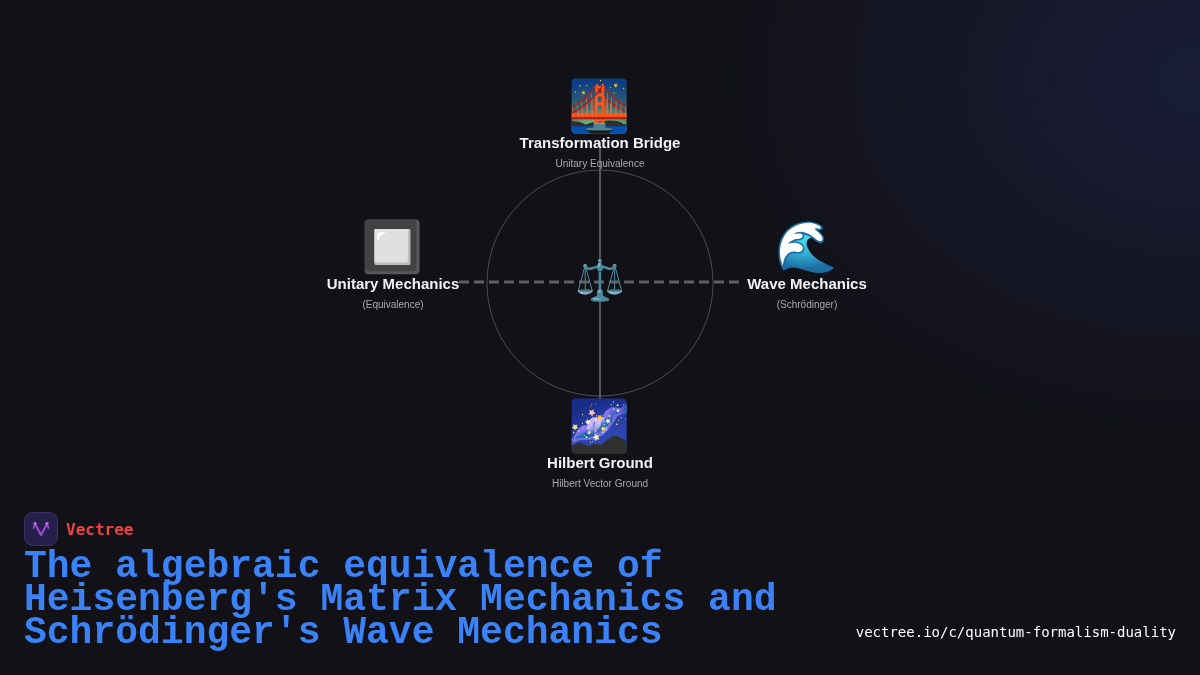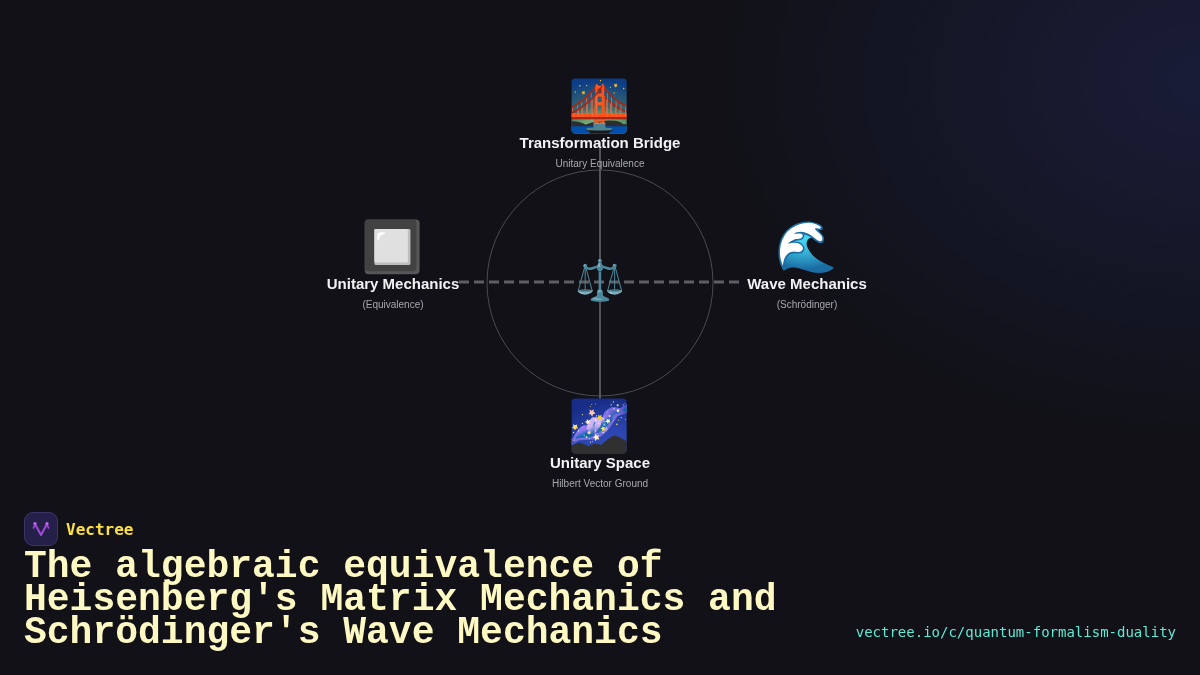--- a/index.html
+++ b/index.html
@@ -20,28 +20,28 @@
   .node .icon { font-size:50px; line-height:56px; height:56px; display:block; }
   .node .title { color:#f2f2f4; font-weight:bold; font-size:15px; }
   .node .sub { color:#a8a8b0; font-size:10px; margin-top:7px; }
   .center-icon { position:absolute; left:600px; top:280px; transform:translate(-50%,-50%); font-size:40px; }
   .brand { position:absolute; left:24px; top:512px; display:flex; align-items:center; gap:8px; }
   .brand-logo {
     width:34px; height:34px; border-radius:9px; background:#25204a;
     border:1px solid #3a3468; box-sizing:border-box;
     display:flex; align-items:center; justify-content:center;
   }
-  .brand-name { color:#fde047; font-family:"DejaVu Sans Mono", monospace; font-weight:bold; font-size:16px; }
+  .brand-name { color:#ef4444; font-family:"DejaVu Sans Mono", monospace; font-weight:bold; font-size:16px; }
   .headline {
     position:absolute; left:24px; top:550px; margin:0;
-    color:#fef9c3; font-family:"Liberation Mono", monospace; font-weight:bold;
+    color:#3b82f6; font-family:"Liberation Mono", monospace; font-weight:bold;
     font-size:38px; line-height:33px; letter-spacing:0px; width:800px;
   }
   .url {
-    position:absolute; right:24px; top:624px; color:#5eead4;
+    position:absolute; right:24px; top:624px; color:#ffffff;
     font-family:"DejaVu Sans Mono", monospace; font-size:14px;
   }
 </style>
 </head>
 <body>
 
 <div class="bg-glow"></div>
 
 <svg class="diagram" width="1200" height="520" viewBox="0 0 1200 520">
   <circle cx="600" cy="283" r="113" fill="none" stroke="#4a4a52" stroke-width="1"></circle>
@@ -64,21 +64,21 @@
 </div>
 
 <div class="node" style="left:807px; top:219px;">
   <span class="icon">🌊</span>
   <div class="title">Wave Mechanics</div>
   <div class="sub">(Schrödinger)</div>
 </div>
 
 <div class="node" style="left:600px; top:398px;">
   <span class="icon">🌌</span>
-  <div class="title">Unitary Space</div>
+  <div class="title">Hilbert Ground</div>
   <div class="sub">Hilbert Vector Ground</div>
 </div>
 
 <div class="brand">
   <div class="brand-logo">
     <svg width="20" height="20" viewBox="0 0 20 20">
       <path d="M4 5 L10 16 L16 5" fill="none" stroke="#a24ad8" stroke-width="2" stroke-linecap="round" stroke-linejoin="round"></path>
       <path d="M4 5 L2.5 9 M16 5 L17.5 9" fill="none" stroke="#a24ad8" stroke-width="1.6" stroke-linecap="round"></path>
       <circle cx="4" cy="4.5" r="1.6" fill="#c266f0"></circle>
       <circle cx="16" cy="4.5" r="1.6" fill="#c266f0"></circle>

